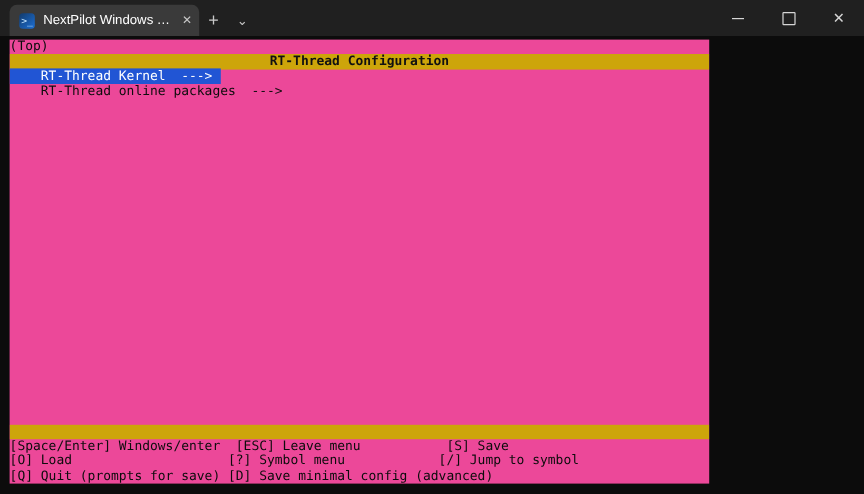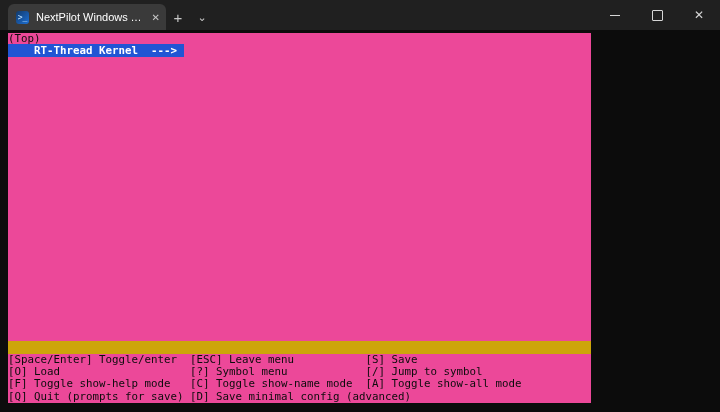--- a/index.html
+++ b/index.html
@@ -27,21 +27,21 @@
   .maxbox{width:9px;height:9px;border:1px solid #d6d6d6;display:inline-block;border-radius:1px;}
   .winclose{font-size:12px;}
 
   
   .terminal{flex:1 1 auto;background:#0c0c0c;padding:3px 6px 9px 8px;box-sizing:border-box;}
   .screen{width:583px;height:370px;background:#ec4899;display:flex;flex-direction:column;
        font-family:"DejaVu Sans Mono",monospace;font-size:10.8px;color:#0c0c0c;overflow:hidden;}
   .row{height:12.33px;line-height:12.33px;white-space:pre;flex:0 0 auto;}
   .row-header{background:#cda50a;text-align:center;font-weight:bold;color:#111;}
   .row-sep{background:#cda50a;}
-  .sel{background:#2155d4;color:#ffffff;font-weight:bold;padding-right:7px;}
+  .sel{background:#2155d4;color:#ffffff;font-weight:normal;padding-right:7px;}
   .fill{flex:1 1 auto;}
 </style>
 </head>
 <body>
 
 <div class="window">
 
   <div class="titlebar">
     <div class="tab">
       <span class="tab-icon">&gt;_</span>
@@ -56,23 +56,24 @@
       </div>
     <div class="winbtn">
         <span class="maxbox"></span>
       </div>
     <div class="winbtn winclose">✕</div>
   </div>
 
   <div class="terminal">
     <div class="screen">
       <div class="row">(Top)</div>
+      <div class="row row-header">RT-Thread Configuration</div>
       <div class="row"><span class="sel">    RT-Thread Kernel  ---&gt;</span></div>
+      <div class="row">    RT-Thread online packages  ---&gt;</div>
       <div class="fill"></div>
       <div class="row row-sep"></div>
-      <div class="row">[Space/Enter] Toggle/enter  [ESC] Leave menu           [S] Save</div>
+      <div class="row">[Space/Enter] Windows/enter  [ESC] Leave menu           [S] Save</div>
       <div class="row">[O] Load                    [?] Symbol menu            [/] Jump to symbol</div>
-      <div class="row">[F] Toggle show-help mode   [C] Toggle show-name mode  [A] Toggle show-all mode</div>
       <div class="row">[Q] Quit (prompts for save) [D] Save minimal config (advanced)</div>
     </div>
   </div>
 
 </div>
 
 </body></html>

